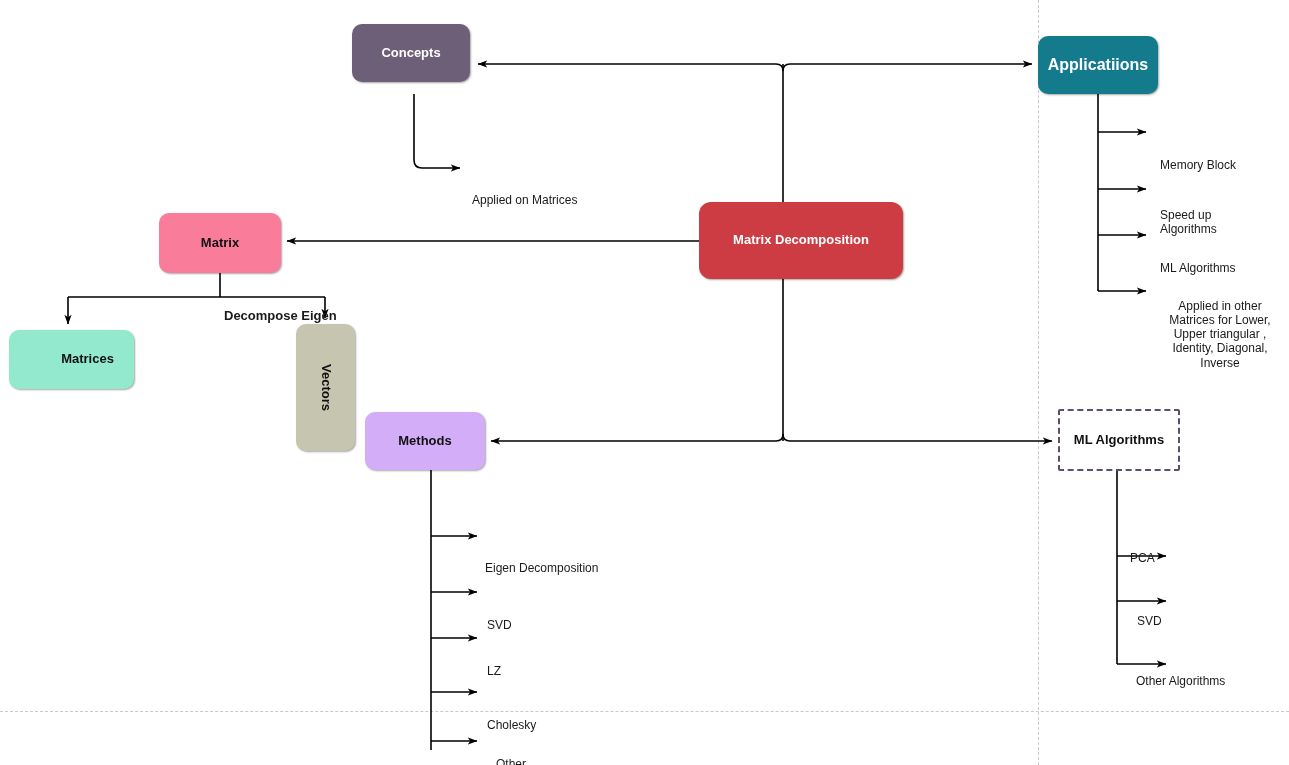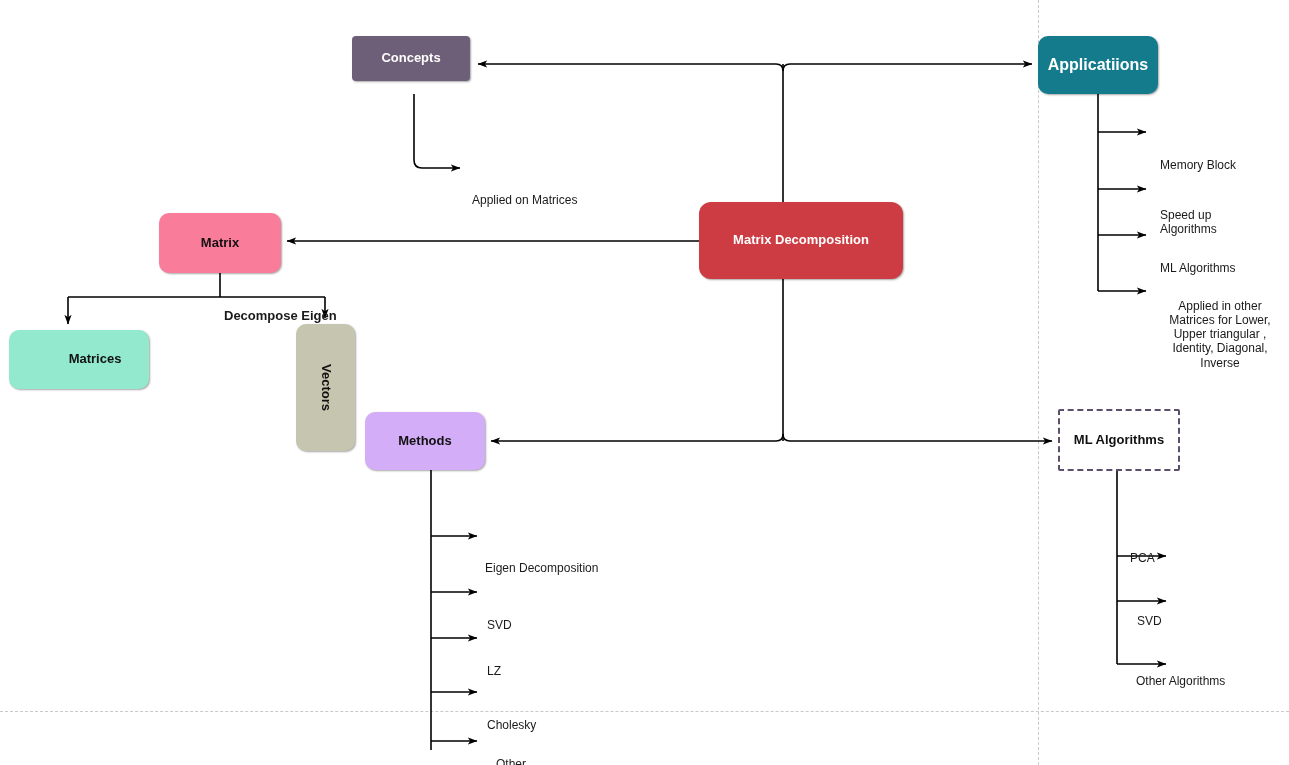--- a/index.html
+++ b/index.html
@@ -24,37 +24,37 @@
     display:flex;align-items:center;justify-content:center;
     box-sizing:border-box;
     font-weight:bold;
     text-align:center;
     line-height:1.15;
     z-index:5;
   }
   .node-shadow{box-shadow:1px 1px 2px rgba(0,0,0,.35);}
 
   #node-concepts{
-    left:352px;top:36px;width:118px;height:45px;
-    background:#6E5F78;color:#ffffff;font-size:13px;border-radius:4px;
+    left:352px;top:24px;width:118px;height:58px;
+    background:#6E5F78;color:#ffffff;font-size:13px;border-radius:10px;
   }
   #node-applications{
     left:1038px;top:36px;width:120px;height:58px;
     background:#147B8C;color:#ffffff;font-size:16px;border-radius:10px;
   }
   #node-matrixdecomp{
     left:699px;top:202px;width:204px;height:77px;
     background:#CC3C42;color:#ffffff;font-size:13px;border-radius:12px;
   }
   #node-matrix{
     left:159px;top:213px;width:122px;height:60px;
     background:#FA7C9B;color:#111111;font-size:13px;border-radius:10px;
   }
   #node-matrices{
-    left:9px;top:330px;width:140px;height:59px;
+    left:9px;top:330px;width:125px;height:59px;
     background:#92E9CD;color:#111111;font-size:13px;border-radius:10px;padding-left:32px;
   }
   #node-vectors{
     left:296px;top:324px;width:59px;height:127px;
     background:#C6C5B0;color:#111111;font-size:13px;border-radius:10px;
   }
   #node-vectors .vtext{
     transform:rotate(90deg);white-space:nowrap;display:block;
   }
   #node-methods{

